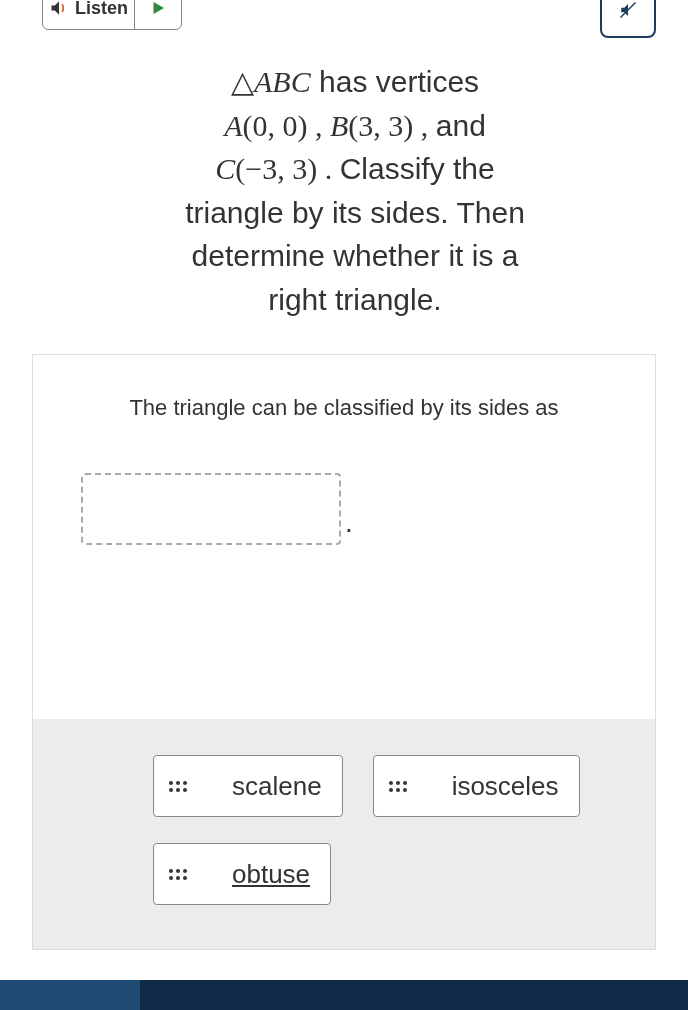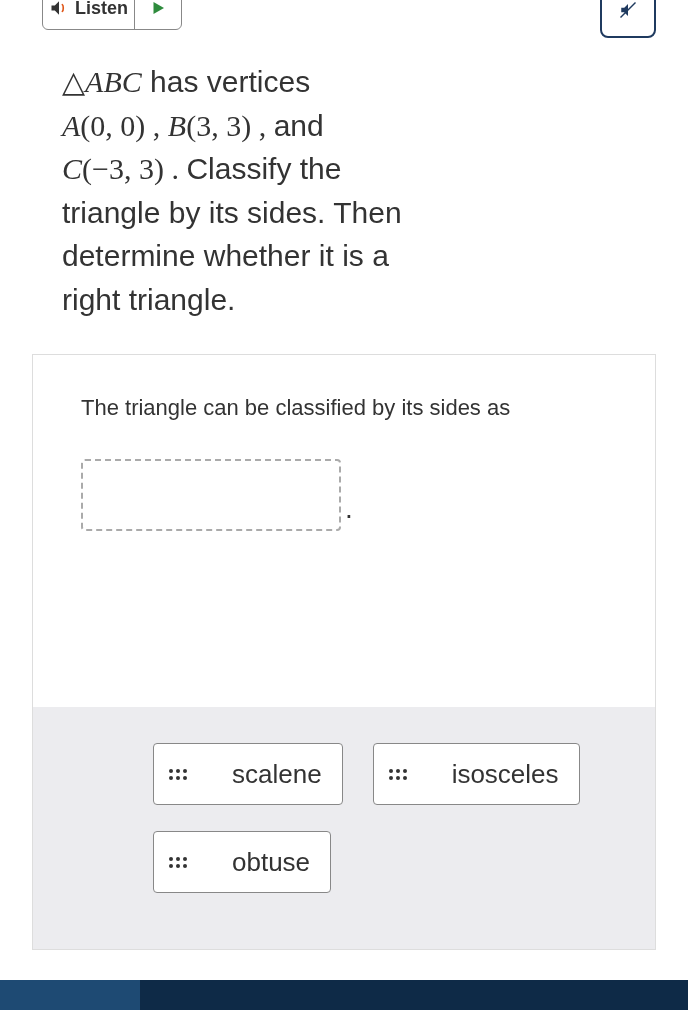--- a/index.html
+++ b/index.html
@@ -10,20 +10,21 @@
     background: #fff;
     font-family: Arial, Helvetica, sans-serif;
     color: #333;
     overflow: hidden;
   }
   .page {
     position: relative;
     width: 688px;
     height: 1010px;
     box-sizing: border-box;
+    text-align: center;
   }
 
   
   .listen-btn {
     position: absolute;
     top: -14px;
     left: 42px;
     height: 44px;
     width: 140px;
     border: 1px solid #888;
@@ -98,21 +99,21 @@
     border: 1px solid #ddd;
     background: #fff;
     box-sizing: border-box;
   }
   .answer-top {
     padding: 40px 48px 60px 48px;
   }
   .answer-prompt {
     font-size: 22px;
     color: #333;
-    margin-bottom: 38px;
+    margin-bottom: 52px;
   }
   .dropzone-row {
     display: flex;
     align-items: center;
   }
   .dropzone {
     width: 260px;
     height: 72px;
     border: 2px dashed #aaa;
     border-radius: 4px;
@@ -133,21 +134,21 @@
     bottom: 0;
     background: #ececef;
     padding: 36px 60px 44px 60px;
     box-sizing: border-box;
   }
   .choices-row {
     display: flex;
     gap: 30px;
     margin-bottom: 26px;
   }
-  .choices-row:last-child { margin-bottom: 12px; }
+  .choices-row:last-child { margin-bottom: 0; text-decoration: underline; }
   .choice-left { margin-left: 60px; }
   .choice {
     background: #fff;
     border: 1px solid #888;
     border-radius: 4px;
     height: 62px;
     display: flex;
     align-items: center;
     padding: 0 20px 0 14px;
     font-size: 26px;

